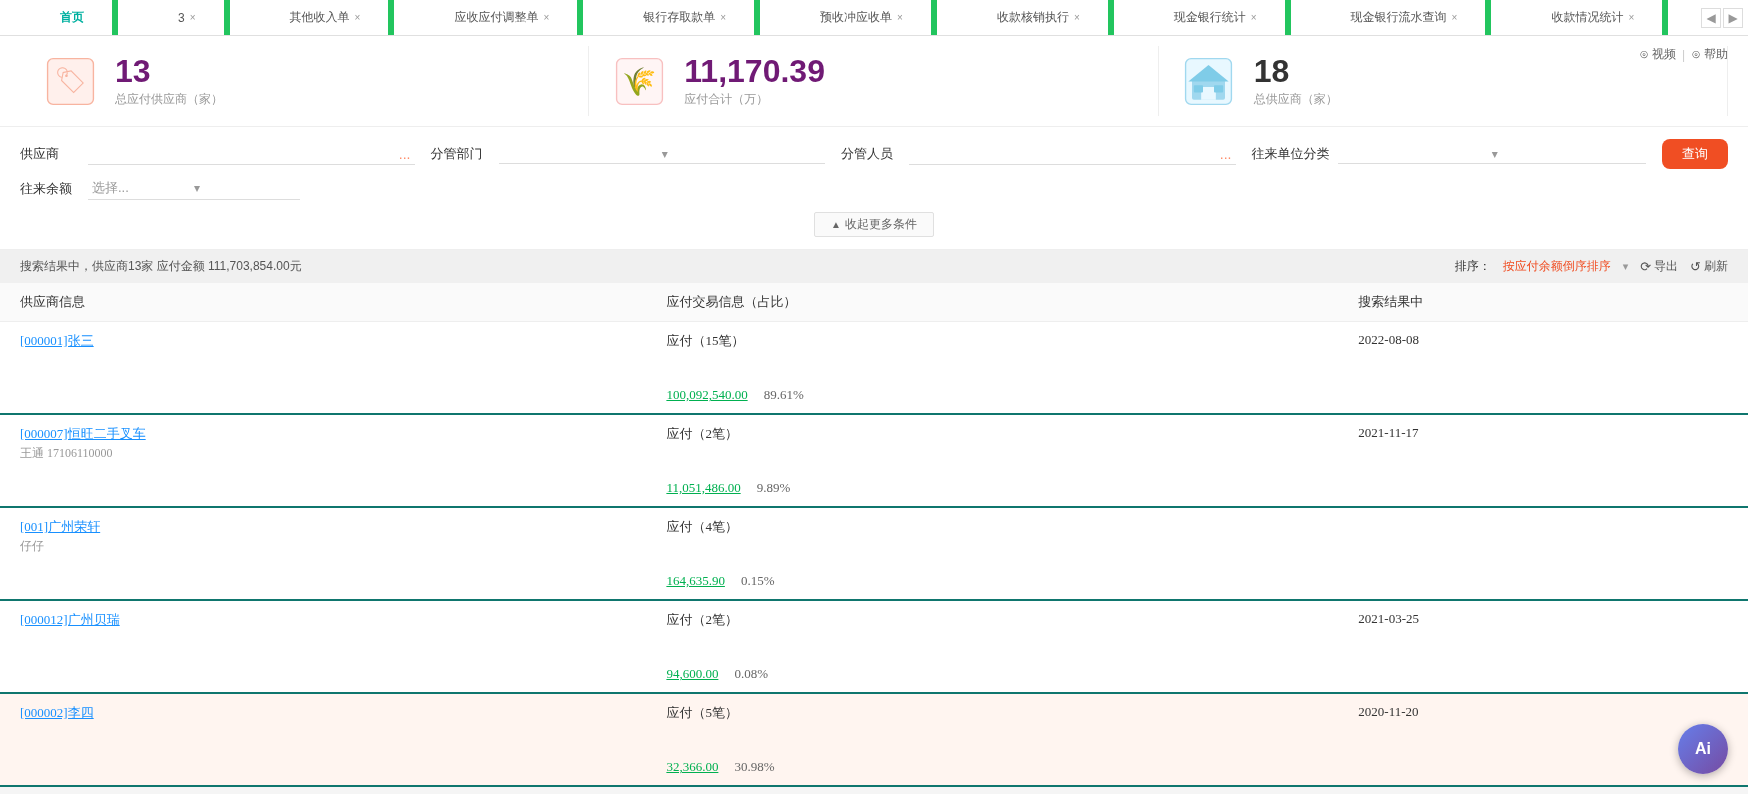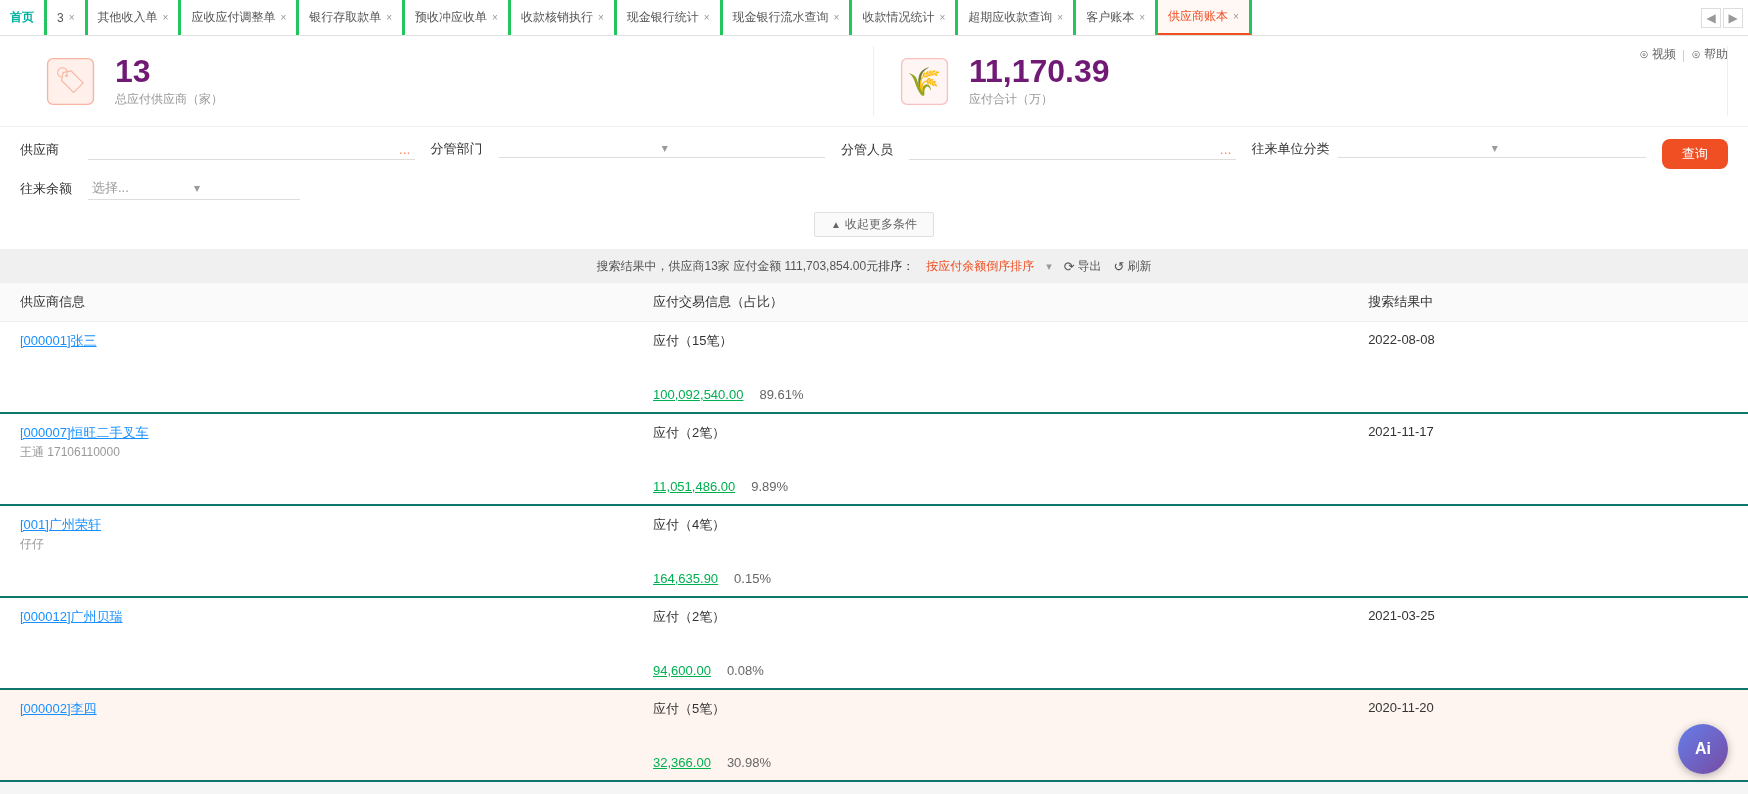--- a/index.html
+++ b/index.html
@@ -18,28 +18,29 @@
     .top-nav-inner {
       display: flex;
       align-items: center;
       flex: 1;
       overflow: hidden;
       height: 100%;
     }
     .nav-tab {
       display: flex;
       align-items: center;
-      padding: 0 10px;
+      padding: 0 28px;
       height: 100%;
       white-space: nowrap;
-      border-right: 3px solid #22c55e;
+      border-right: 6px solid #22c55e;
       cursor: pointer;
       font-size: 12px;
       color: #555;
       flex-shrink: 0;
+      margin-left: 32px;
     }
     .nav-tab.home {
       color: #00b0a0;
       font-weight: bold;
     }
     .nav-tab.active {
       background: #fff8f5;
       color: #f04e23;
       border-bottom: 2px solid #f04e23;
     }
@@ -118,21 +119,21 @@
     .header-links .sep { margin: 0 6px; color: #ccc; }
 
     
     .filter-area {
       background: #fff;
       padding: 12px 20px 8px;
       border-bottom: 1px solid #eee;
     }
     .filter-row {
       display: flex;
-      align-items: flex-start;
+      align-items: center;
       margin-bottom: 8px;
       gap: 16px;
     }
     .filter-item {
       display: flex;
       align-items: center;
       flex: 1;
     }
     .filter-label {
       font-size: 13px;
@@ -193,21 +194,21 @@
       background: #fafafa;
     }
     .collapse-btn-inner .arrow { margin-right: 4px; font-size: 10px; }
 
     
     .result-bar {
       background: #f0f0f0;
       padding: 8px 20px;
       display: flex;
       align-items: center;
-      justify-content: center;
+      justify-content: space-between;
       font-size: 12px;
       color: #555;
     }
     .result-bar-left {}
     .result-bar-right {
       display: flex;
       align-items: center;
       gap: 12px;
     }
     .sort-label { color: #333; }
@@ -223,20 +224,21 @@
 
     
     .table-container {
       background: #fff;
       overflow: auto;
       flex: 1;
     }
     table {
       width: 100%;
       border-collapse: collapse;
+      font-family: Liberation Serif, serif;
     }
     thead tr {
       background: #fafafa;
       border-bottom: 1px solid #eee;
     }
     thead th {
       padding: 10px 20px;
       text-align: left;
       font-weight: normal;
       font-size: 13px;
@@ -337,20 +339,36 @@
         <rect x="5" y="5" width="50" height="50" rx="6" fill="#fff5f5" stroke="#f8c0c0" stroke-width="1.5"></rect>
         <text x="30" y="40" text-anchor="middle" font-size="30" fill="#f8c0c0">🌾</text>
       </svg>
     </div>
     <div class="stat-content">
       <div class="stat-number">11,170.39</div>
       <div class="stat-label">应付合计（万）</div>
     </div>
   </div>
 
+  <div class="stat-block">
+    <div class="stat-icon">
+      <svg viewBox="0 0 60 60" xmlns="http://www.w3.org/2000/svg">
+        <rect x="5" y="5" width="50" height="50" rx="6" fill="#e8f8ff" stroke="#a0d8ef" stroke-width="1.5"></rect>
+        <rect x="12" y="28" width="36" height="22" rx="2" fill="#a0d8ef"></rect>
+        <polygon points="8,30 30,12 52,30" fill="#7fcce8"></polygon>
+        <rect x="22" y="36" width="16" height="14" fill="#e8f8ff"></rect>
+        <rect x="14" y="34" width="10" height="8" rx="1" fill="#7fcce8"></rect>
+        <rect x="36" y="34" width="10" height="8" rx="1" fill="#7fcce8"></rect>
+      </svg>
+    </div>
+    <div class="stat-content">
+      <div class="stat-number" style="color:#333; font-size:32px; font-weight:bold;">18</div>
+      <div class="stat-label">总供应商（家）</div>
+    </div>
+  </div>
 
   <div class="header-links">
     <span>⊙ 视频</span>
     <span class="sep">|</span>
     <span>⊙ 帮助</span>
   </div>
 </div>
 
 <div class="filter-area">
   <div class="filter-row">

